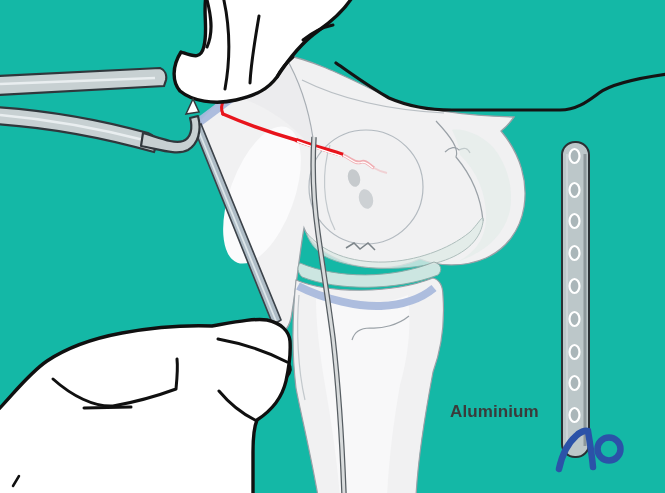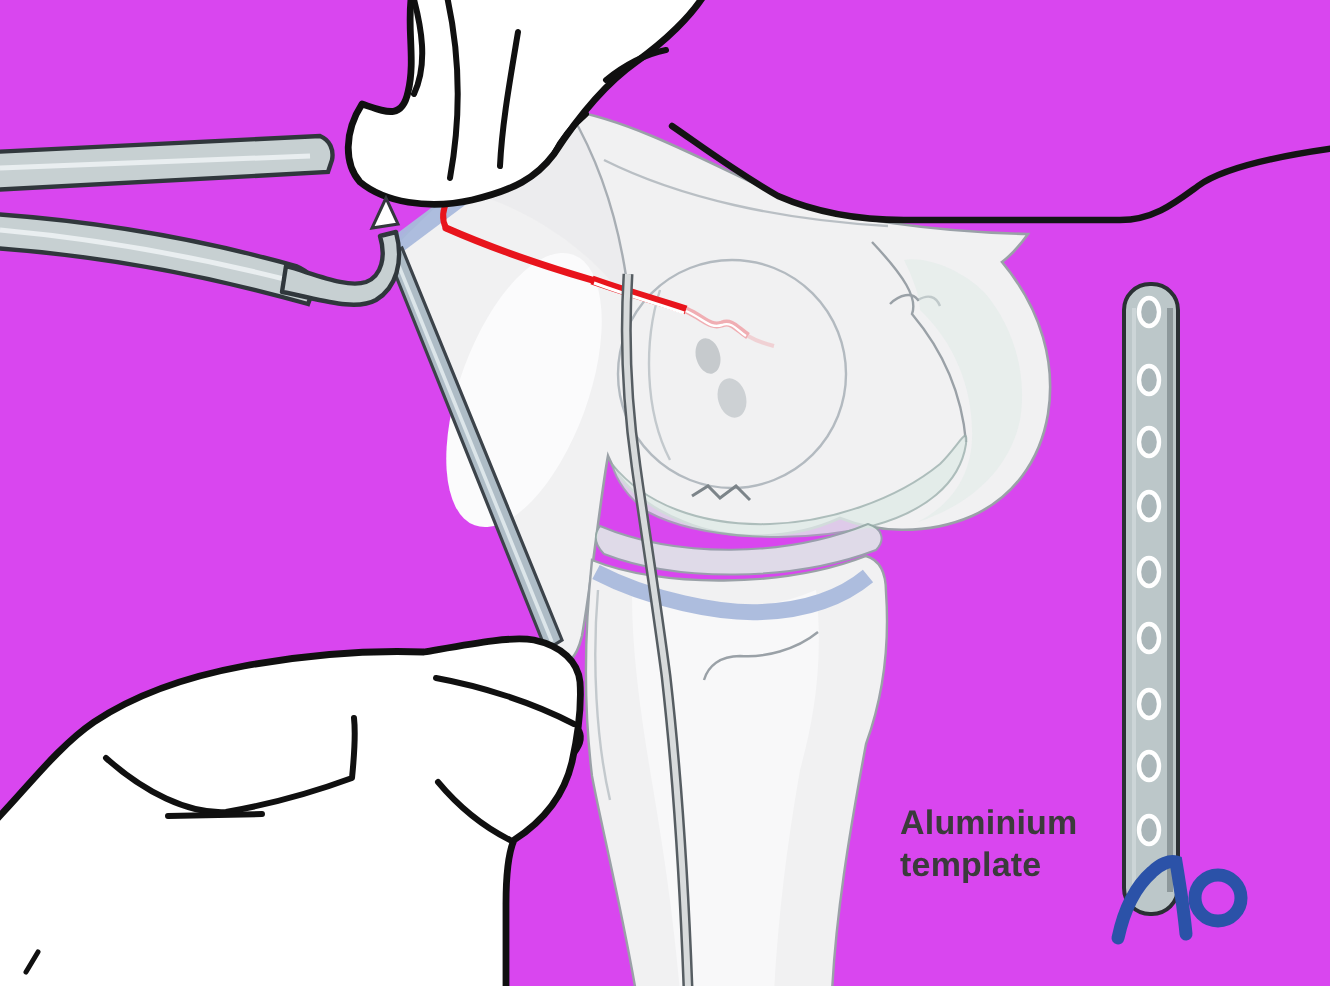--- a/index.html
+++ b/index.html
@@ -1,16 +1,16 @@
 <!DOCTYPE html>
 <html><head>
 <meta charset="utf-8">
 <style>
   html,body{margin:0;padding:0;background:#fff;}
-  .stage{position:relative;width:665px;height:493px;background:#d946ef;overflow:hidden;
+  .stage{position:relative;width:665px;height:493px;background:#14b8a6;overflow:hidden;
          font-family:"Liberation Sans", sans-serif;}
   .stage svg{position:absolute;left:0;top:0;}
   .caption{position:absolute;left:450px;top:401px;color:#3b3b3b;font-size:17px;
            line-height:21px;font-weight:600;letter-spacing:.1px;}
   .caption span{display:block;}
 </style>
 </head>
 <body>
 
 <div class="stage">
@@ -165,15 +165,14 @@
 
   <g fill="none" stroke-width="6.5" stroke-linecap="round">
     <title>AO</title>
     <path d="M 559,469 C 562,455 568,443 576,436 C 580,432 585,430 588,431 C 590,443 592,456 593,467" stroke="#2b52a8"></path>
     <circle cx="609" cy="449" r="11.5" stroke="#2b52a8"></circle>
   </g>
 </svg>
 
   <div class="caption">
     <span>Aluminium</span>
-    <span>template</span>
   </div>
 </div>
 
 </body></html>

